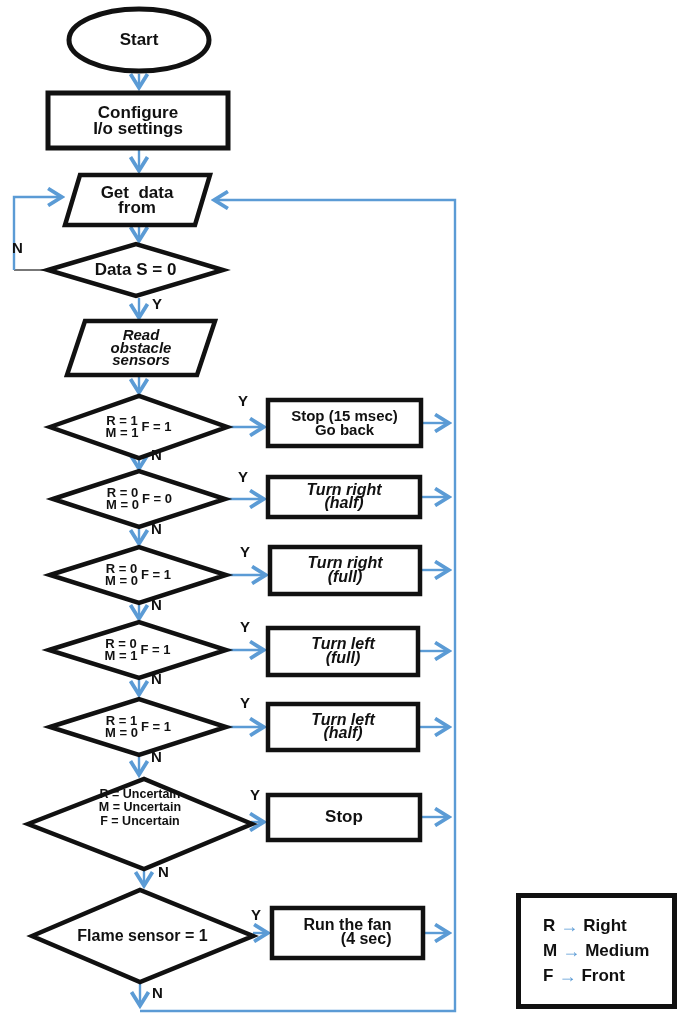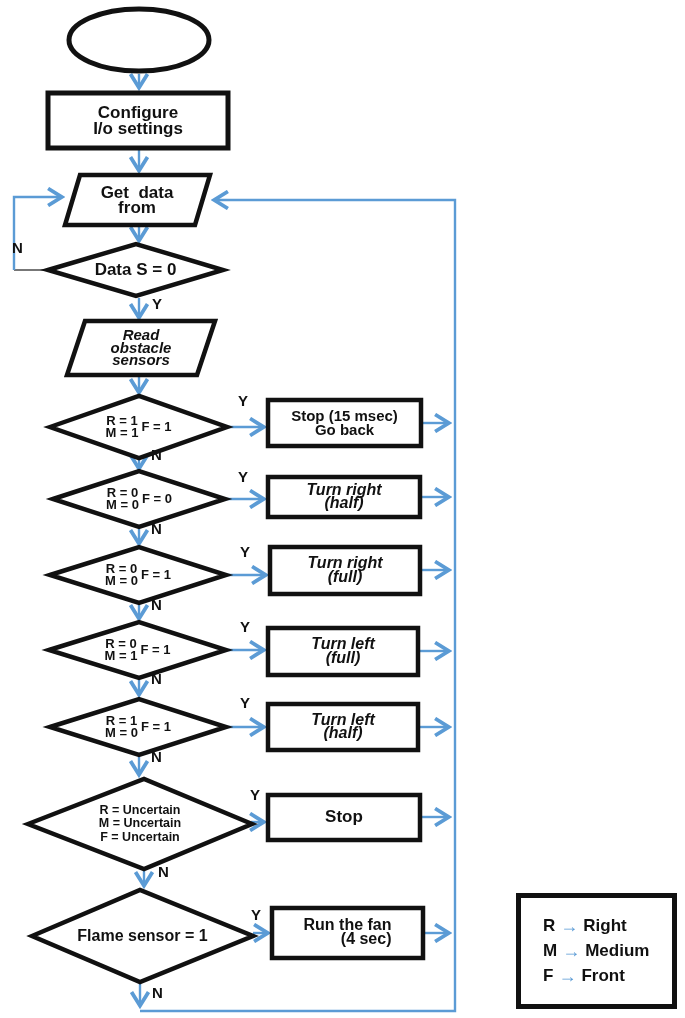--- a/index.html
+++ b/index.html
@@ -105,20 +105,21 @@
 
     <rect class="shape" x="268" y="400" width="153" height="46"></rect>
     <rect class="shape" x="268" y="477" width="152" height="40"></rect>
     <rect class="shape" x="270" y="547" width="150" height="47"></rect>
     <rect class="shape" x="268" y="628" width="150" height="47"></rect>
     <rect class="shape" x="268" y="704" width="150" height="46"></rect>
     <rect class="shape" x="268" y="795" width="152" height="45"></rect>
     <rect class="shape" x="272" y="908" width="151" height="50"></rect>
   </svg>
 
+  <div class="lbl fs17" style="left:69px;top:10px;width:140px;height:60px;">Start</div>
   <div class="lbl fs17 lh09" style="left:48px;top:93px;width:180px;height:55px;">Configure
 I/o settings</div>
   <div class="lbl fs17 lh09" style="left:64px;top:175px;width:146px;height:50px;">Get  data
 from</div>
   <div class="lbl fs17" style="left:48px;top:244px;width:175px;height:52px;">Data S = 0</div>
   <div class="lbl fs15 lh08" style="left:67px;top:321px;width:148px;height:54px;">Read
 obstacle
 sensors</div>
 
   <div class="lbl fs14 cond" style="left:50px;top:396px;width:177px;height:62px;">
@@ -140,21 +141,21 @@
     <span class="rm">R = 0
 M = 1</span>
     <span>F = 1</span>
   </div>
   <div class="lbl fs14 cond" style="left:50px;top:699px;width:176px;height:56px;">
     <span class="rm">R = 1
 M = 0</span>
     <span>F = 1</span>
   </div>
 
-  <div class="lbl fs12" style="left:28px;top:779px;width:224px;height:90px;line-height:1.05;">R = Uncertain
+  <div class="lbl fs12" style="left:28px;top:763px;width:224px;height:90px;line-height:1.05;">R = Uncertain
 M = Uncertain
 F = Uncertain</div>
   <div class="lbl fs16" style="left:32px;top:890px;width:221px;height:92px;">Flame sensor = 1</div>
 
   <div class="lbl fs15" style="left:268px;top:400px;width:153px;height:46px;">Stop (15 msec)
 Go back</div>
   <div class="lbl fs16 lh08" style="left:268px;top:475px;width:152px;height:42px;">Turn right
 (half)</div>
   <div class="lbl fs16 lh08" style="left:270px;top:545px;width:150px;height:49px;">Turn right
 (full)</div>

